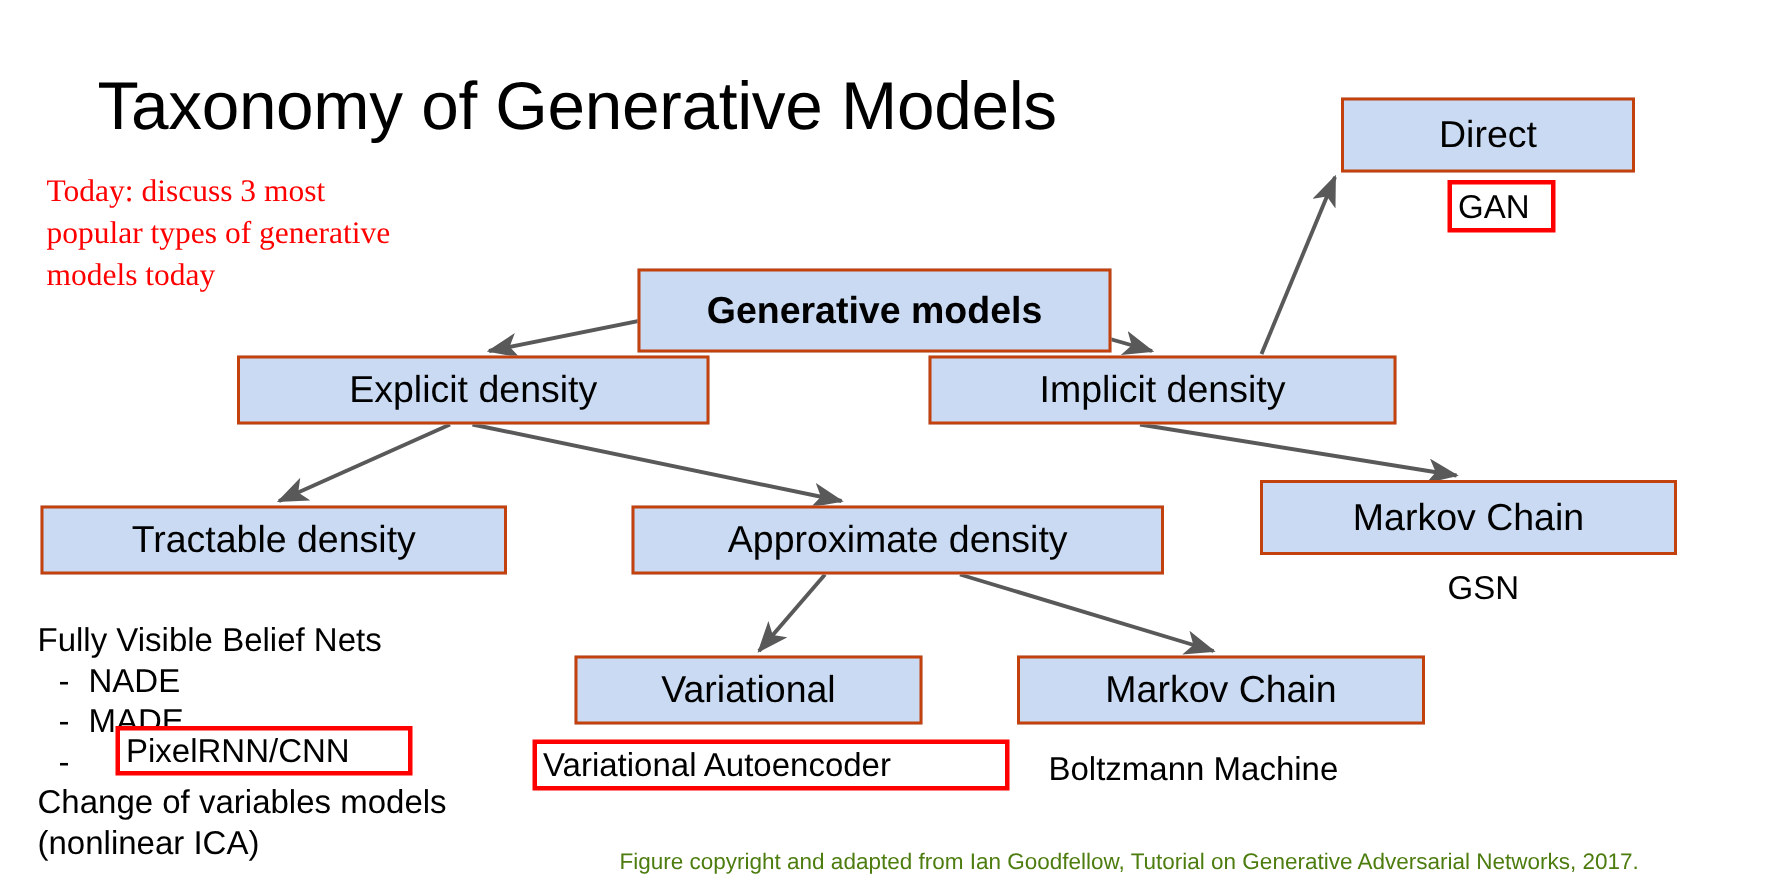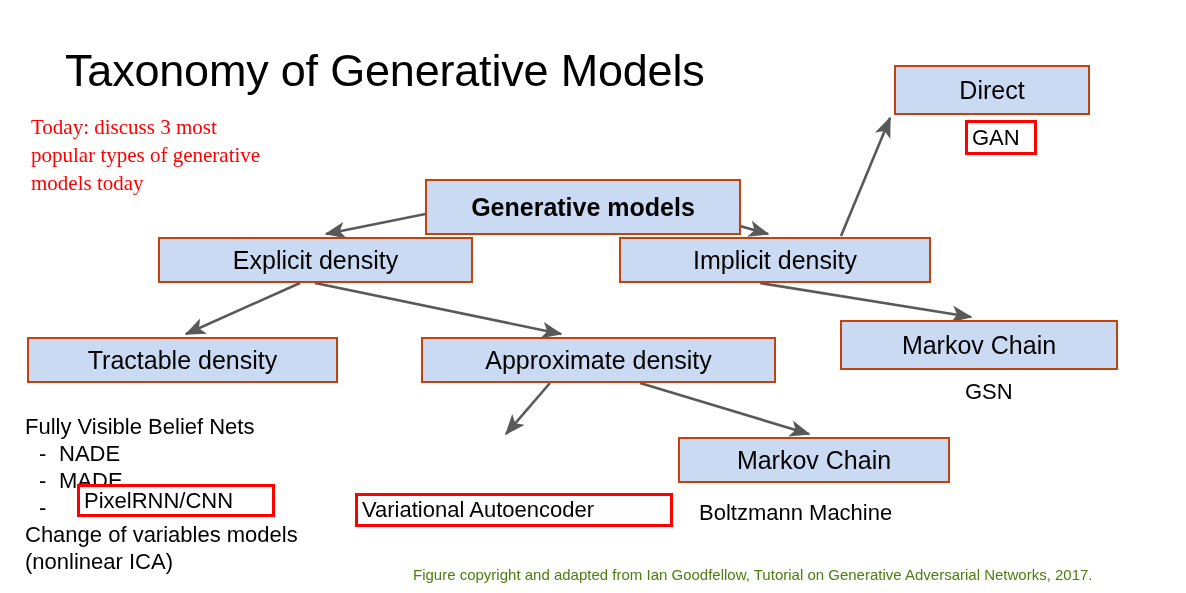--- a/index.html
+++ b/index.html
@@ -145,20 +145,21 @@
   <div class="node" style="left:619px; top:237px; width:312px; height:46px;">Implicit density</div>
 
   <div class="node" style="left:27px; top:337px; width:311px; height:46px;">Tractable density</div>
 
   <div class="node" style="left:397px; top:337px; width:355px; height:46px;margin-left:24px;">Approximate density</div>
 
   <div class="node" style="left:840px; top:320px; width:278px; height:50px;">Markov Chain</div>
 
   <div class="plain big" style="left:965px; top:379px;">GSN</div>
 
+  <div class="node" style="left:383px; top:437px; width:232px; height:46px;">Variational</div>
 
   <div class="node" style="left:678px; top:437px; width:272px; height:46px;">Markov Chain</div>
 
   <div class="redbox" style="left:355px; top:493px; width:318px; height:34px;">Variational Autoencoder</div>
 
   <div class="plain big" style="left:699px; top:500px;">Boltzmann Machine</div>
 
   <div class="bullet-list" style="left:25px; top:390px;margin-top:23px;">
     <div class="bullet-text">Fully Visible Belief Nets</div>
     <div class="bullet-row">

